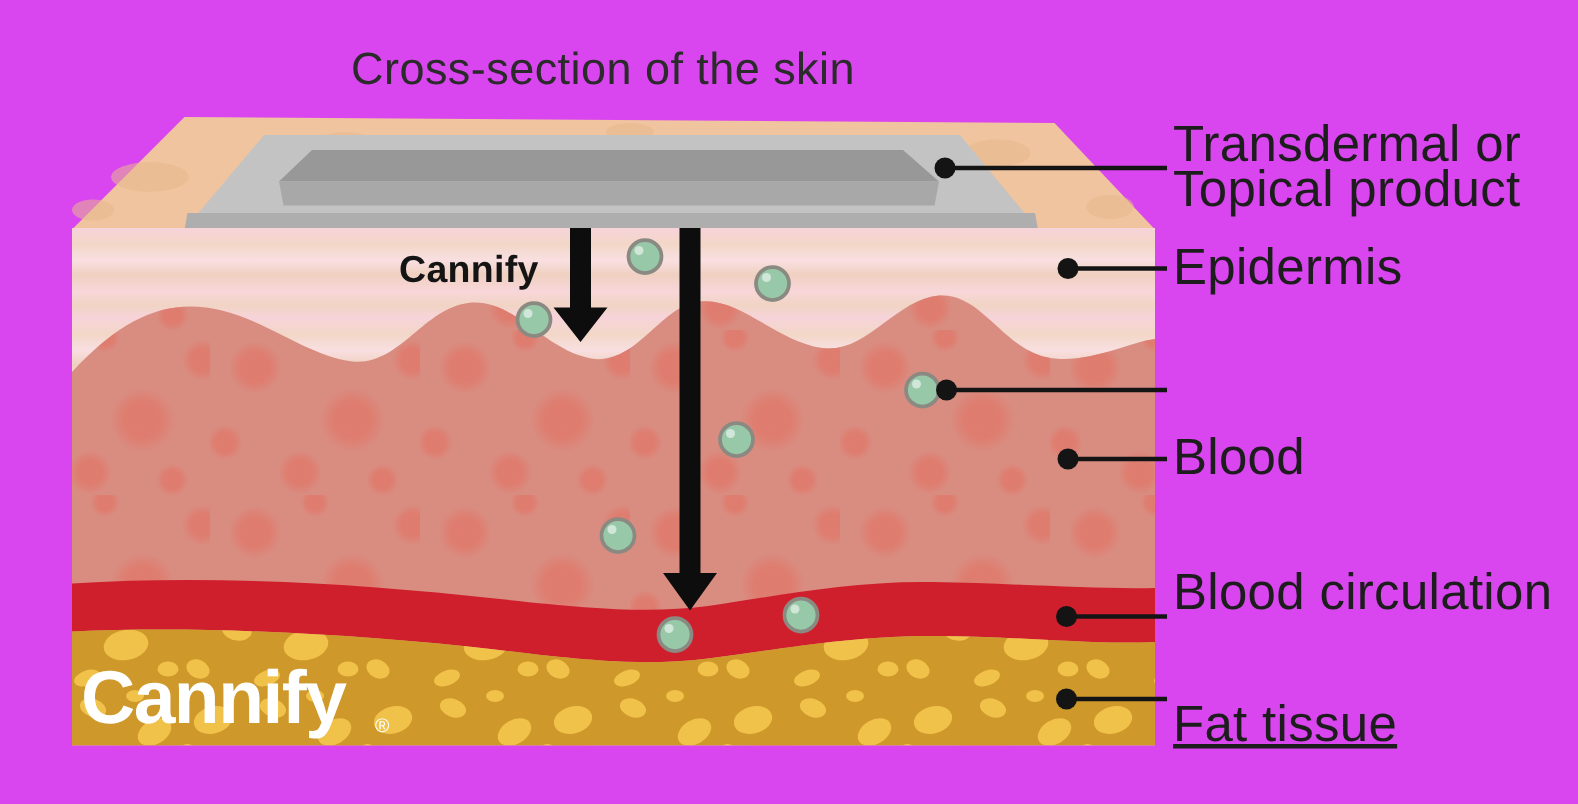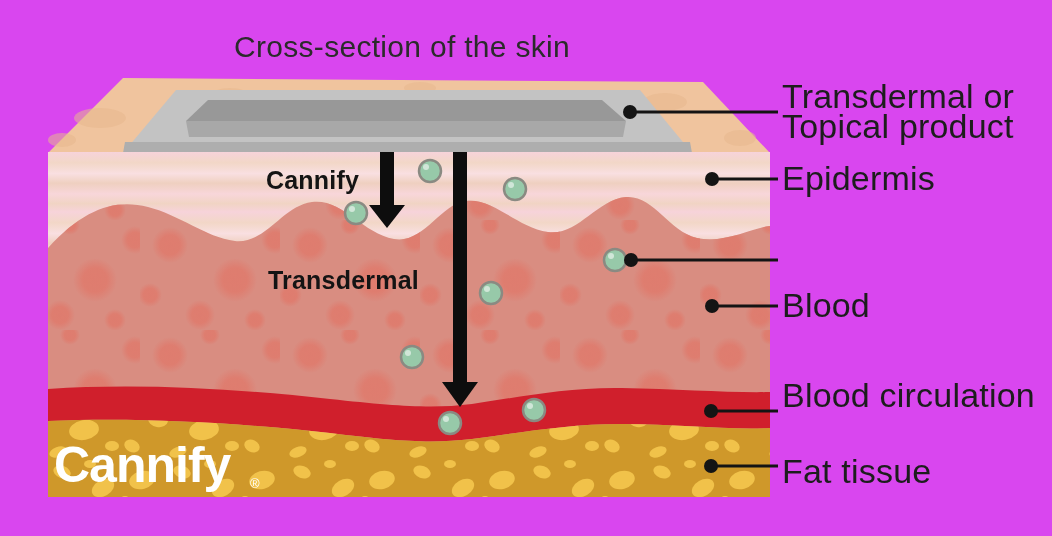--- a/index.html
+++ b/index.html
@@ -25,21 +25,21 @@
   .callout{
     position:absolute;left:782px;
     font-size:34px;line-height:30px;color:#1d1d1d;letter-spacing:.2px;
     white-space:nowrap;
   }
   .callout.product{top:81px;}
   .callout.epidermis{top:163px;}
   .callout.medication{top:244px;}
   .callout.dermis{top:290px;}
   .callout.blood{top:380px;}
-  .callout.fat{top:456px;}
+  .callout.fat{top:468px;text-decoration:underline;}
   .brand{
     position:absolute;left:54px;top:436px;
     font-size:50px;font-weight:700;color:#ffffff;letter-spacing:-1px;
   }
   .brand .reg{
     position:absolute;left:196px;top:40px;
     font-size:13px;font-weight:400;letter-spacing:0;
   }
 </style>
 </head>
@@ -217,21 +217,20 @@
       <g>
         <line x1="711" y1="466" x2="778" y2="466"></line>
           <circle cx="711" cy="466" r="7" stroke="none"></circle>
       </g>
     </g>
   </svg>
 
   <div class="page-title">Cross-section of the skin</div>
 
   <div class="flow-label topical">Cannify</div>
-  <div class="flow-label transdermal">Transdermal</div>
 
   <div class="callout product">
     <div>Transdermal or</div>
     <div>Topical product</div>
   </div>
   <div class="callout epidermis">Epidermis</div>
   <div class="callout dermis">Blood</div>
   <div class="callout blood">Blood circulation</div>
   <div class="callout fat">Fat tissue</div>
 

